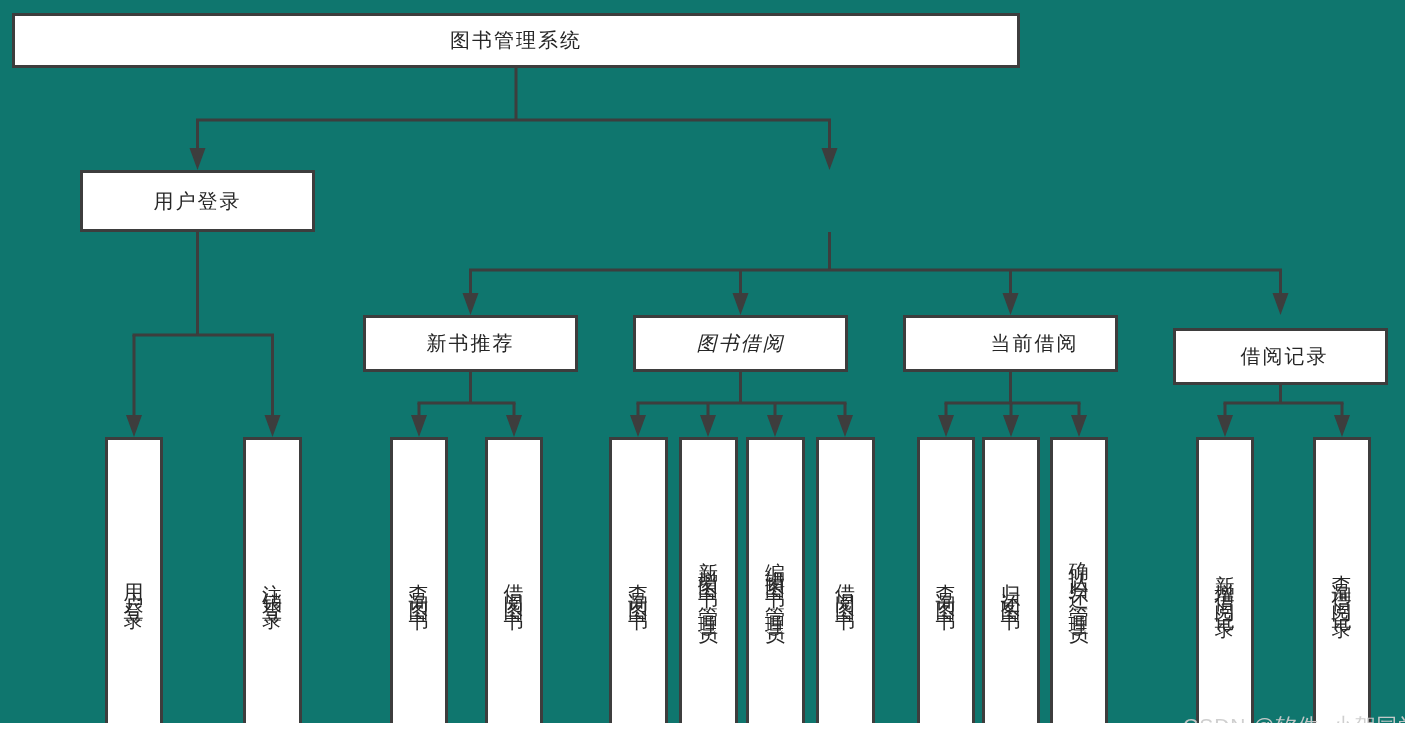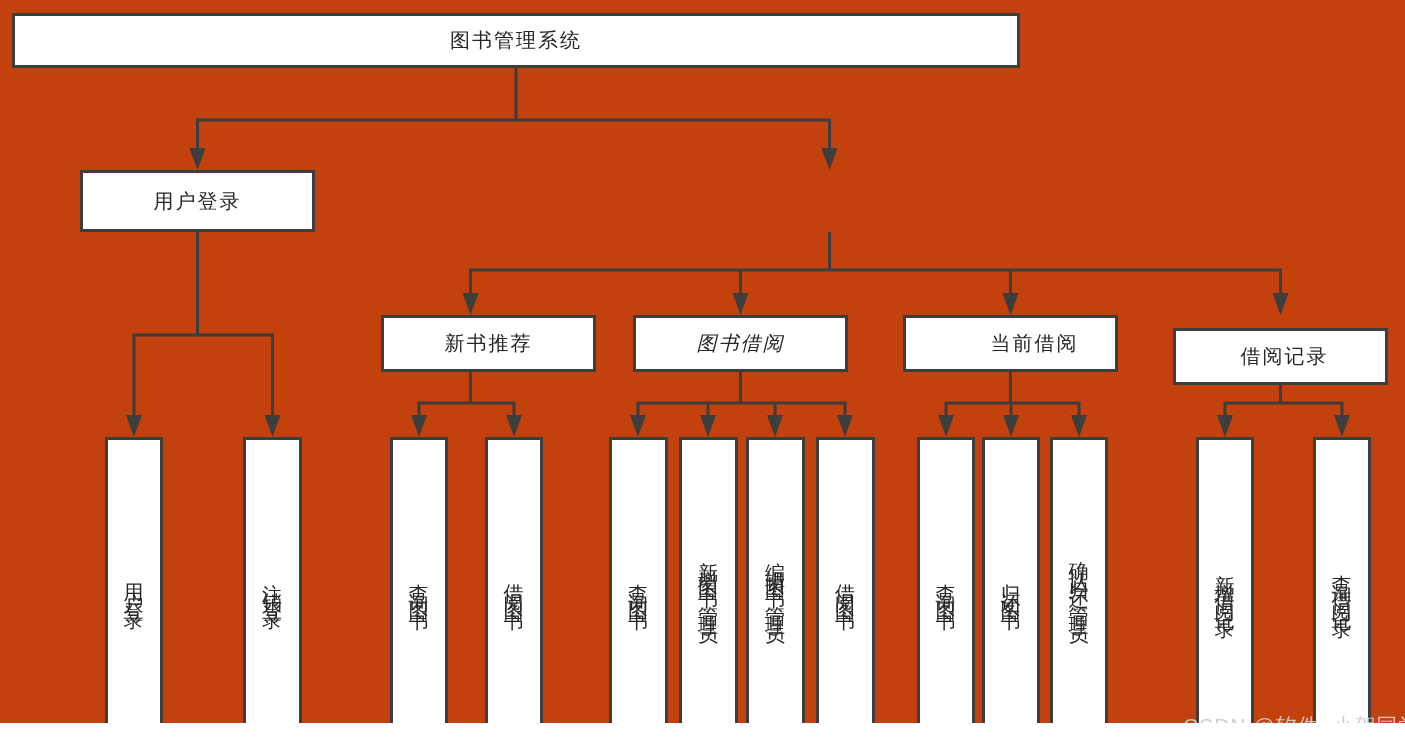--- a/index.html
+++ b/index.html
@@ -1,20 +1,20 @@
 <!DOCTYPE html>
 <html><head>
 <meta charset="utf-8">
 <style>
   html, body { margin: 0; padding: 0; background: #ffffff; }
   .canvas {
     position: relative;
     width: 1405px;
     height: 723px;
-    background: #c2410c;
+    background: #0f766e;
     font-family: "Liberation Sans", sans-serif;
     color: #262626;
     overflow: hidden;
   }
   .wires { position: absolute; left: 0; top: 0; width: 1405px; height: 747px; }
   .node {
     position: absolute;
     box-sizing: border-box;
     border: 3px solid #3d3d3d;
     background: #ffffff;
@@ -107,21 +107,21 @@
     </svg>
 
   <div class="node" style="left:12px; top:13px; width:1008px; height:55px;">
     <span class="h-label">图书管理系统</span>
   </div>
 
   <div class="node" style="left:80px; top:170px; width:235px; height:62px;">
     <span class="h-label">用户登录</span>
   </div>
 
-  <div class="node" style="left:381px; top:315px; width:215px; height:57px;">
+  <div class="node" style="left:363px; top:315px; width:215px; height:57px;">
     <span class="h-label">新书推荐</span>
   </div>
   <div class="node" style="left:633px; top:315px; width:215px; height:57px;font-style:italic;">
     <span class="h-label">图书借阅</span>
   </div>
   <div class="node" style="left:903px; top:315px; width:215px; height:57px;padding-left:48px;">
     <span class="h-label">当前借阅</span>
   </div>
   <div class="node" style="left:1173px; top:328px; width:215px; height:57px;padding-left:8px;">
     <span class="h-label">借阅记录</span>

